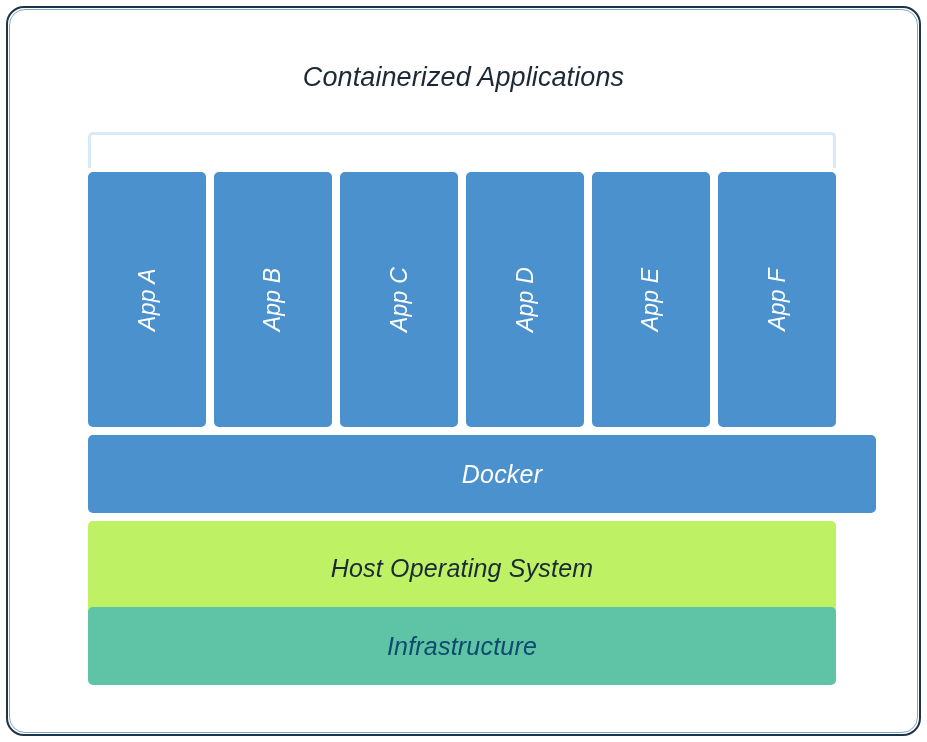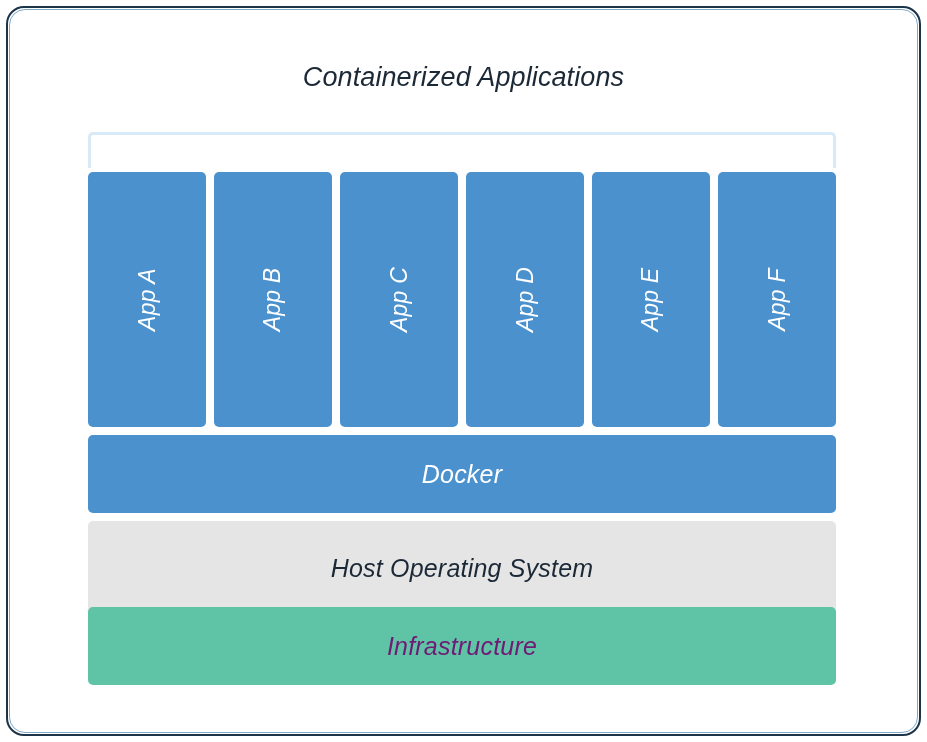--- a/index.html
+++ b/index.html
@@ -125,32 +125,33 @@
     border-radius: 5px;
     font-size: 25px;
     font-weight: 400;
     letter-spacing: 0.2px;
   }
   .layer-docker {
     top: 427px;
     height: 78px;
     background: #4a91ce;
     color: #ffffff;
+    padding-left: 40px;
   }
   .layer-host {
     top: 513px;
     height: 95px;
-    background: #e5e5e5;
+    background: #bef264;
     color: #1b2836;
   }
   .layer-infra {
     top: 599px;
     height: 78px;
     background: #5fc3a6;
-    color: #701a75;
+    color: #0c4a6e;
   }
 </style>
 </head>
 <body>
 
 <div class="screen">
   <div class="frame">
     <div class="canvas">
 
       <div class="diagram-title">Containerized Applications</div>

